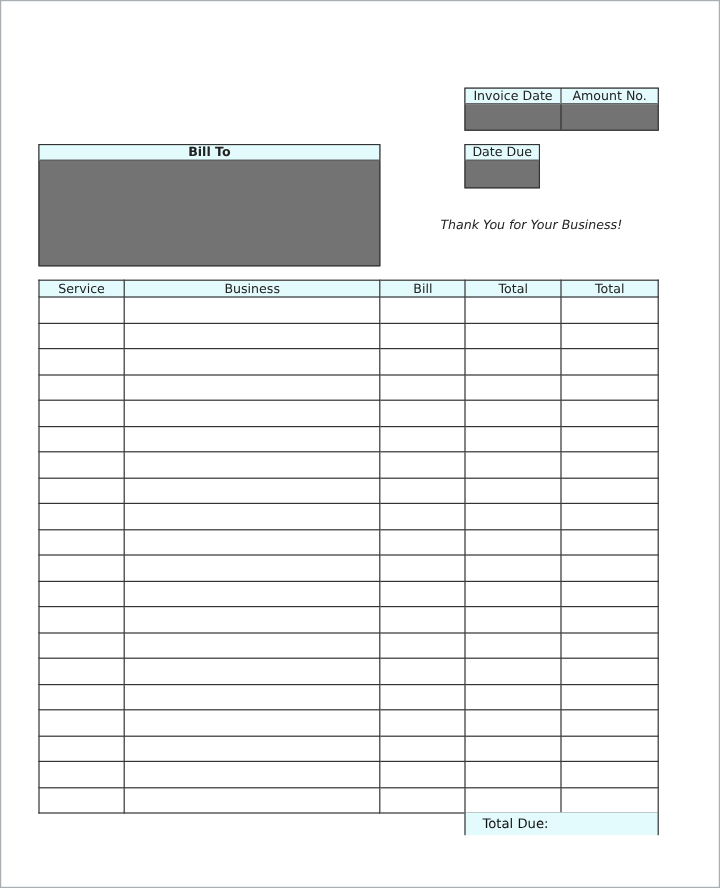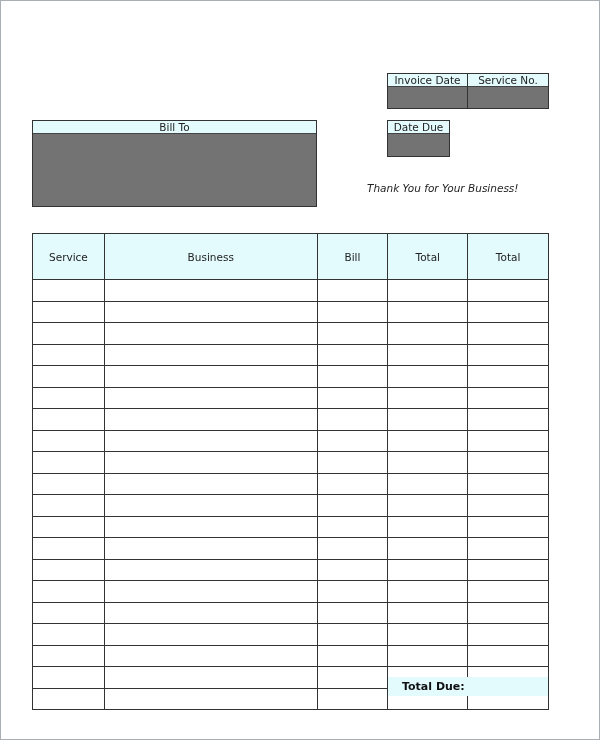--- a/index.html
+++ b/index.html
@@ -5,47 +5,47 @@
   html, body { margin:0; padding:0; }
   body { width:600px; height:740px; background:#fff; position:relative; overflow:hidden;
          font-family:"DejaVu Sans", sans-serif; color:#1a1a1a; }
   .page { position:absolute; left:0; top:0; width:598px; height:738px; border:1px solid #a8aeb2; background:#fff; }
   .title { position:absolute; left:403px; top:44px; font-family:"DejaVu Serif", serif; font-weight:bold; font-size:13px; letter-spacing:0.6px; color:#111; }
   .box { position:absolute; border:1px solid #333; box-sizing:border-box; background:#737373; }
   .hdr { background:#e3fbfd; border-bottom:1px solid #444; font-size:10.5px; text-align:center; height:13px; line-height:13px; color:#222; box-sizing:border-box; }
   .cell { position:absolute; top:0; bottom:0; box-sizing:border-box; }
   .thanks { position:absolute; left:353px; top:181px; font-style:italic; font-size:10.5px; color:#222;margin-left:13px; }
   table.items { position:absolute; left:31px; top:232px; border-collapse:collapse; width:517px; }
-  table.items th { background:#e3fbfd; font-weight:normal; font-size:10.5px; height:13px; line-height:12px; padding:16px; border:1px solid #333; color:#222; }
+  table.items th { background:#e3fbfd; font-weight:normal; font-size:10.5px; height:13px; line-height:12px; padding:0; border:1px solid #333; color:#222; }
   table.items td { height:20.5px; padding:0; border:1px solid #333; }
   .total { position:absolute; left:386px; top:676px; width:162px; height:19px; background:#e3fbfd; border-left:1px solid #333; border-right:1px solid #333; box-sizing:border-box; }
-  .total span { position:absolute; left:14px; top:3px; font-weight:bold; font-size:11px; color:#111; }
+  .total span { position:absolute; left:14px; top:3px; font-weight:normal; font-size:11px; color:#111; }
 </style>
 </head>
 <body>
 
 <div class="page">
 
   <div class="box" style="left:386px;top:72px;width:162px;height:36px;">
     <div class="cell" style="left:0;width:80px;border-right:1px solid #333;">
       <div class="hdr">Invoice Date</div>
       <div style="height:21px;"></div>
     </div>
     <div class="cell" style="left:80px;right:0;">
-      <div class="hdr">Service No.</div>
+      <div class="hdr">Amount No.</div>
       <div style="height:21px;"></div>
     </div>
   </div>
 
   <div class="box" style="left:386px;top:119px;width:63px;height:37px;">
     <div class="hdr">Date Due</div>
     <div style="height:22px;"></div>
   </div>
 
-  <div class="box" style="left:31px;top:119px;width:285px;height:87px;">
+  <div class="box" style="left:31px;top:119px;width:285px;height:102px;font-weight:bold;">
     <div class="hdr">Bill To</div>
     <div style="height:72px;"></div>
   </div>
 
   <div class="thanks">Thank You for Your Business!</div>
 
   <table class="items">
     <colgroup>
       <col style="width:71px">
         <col style="width:214px">

